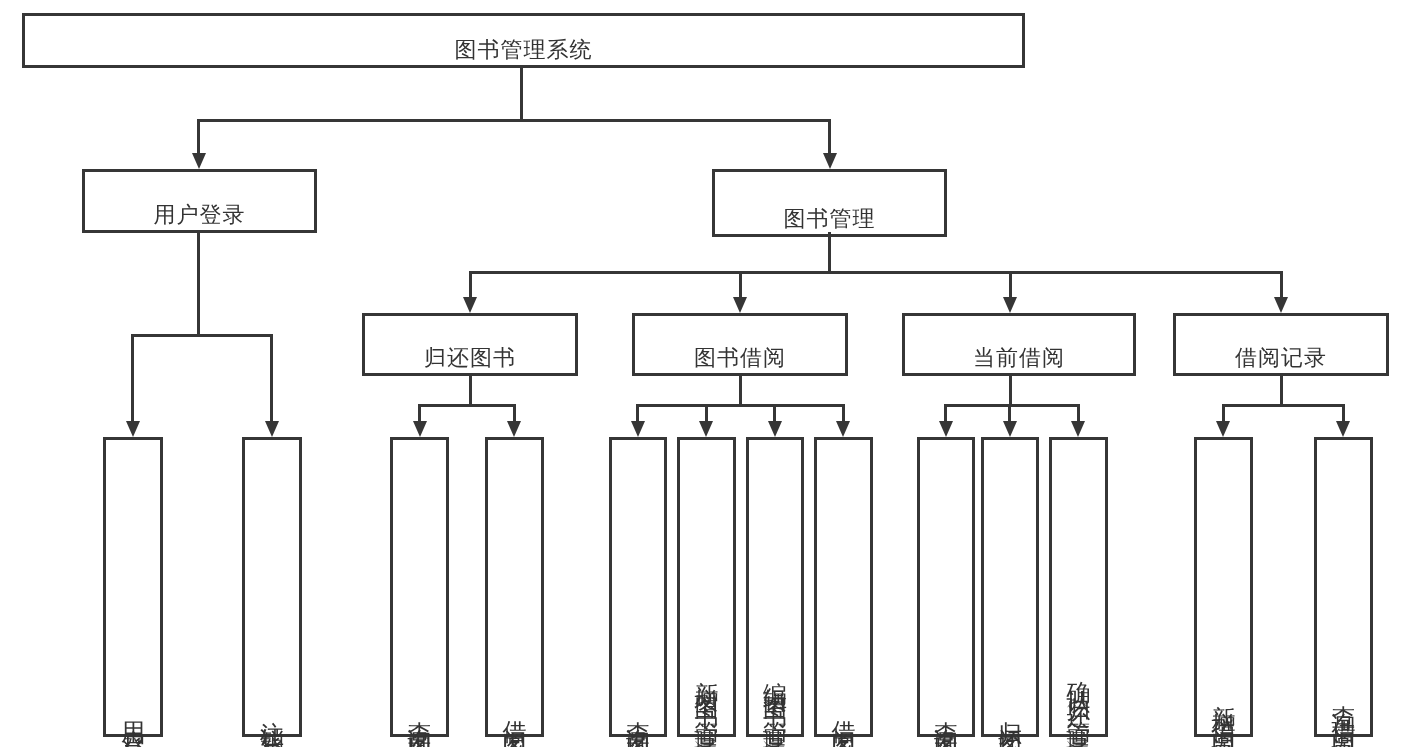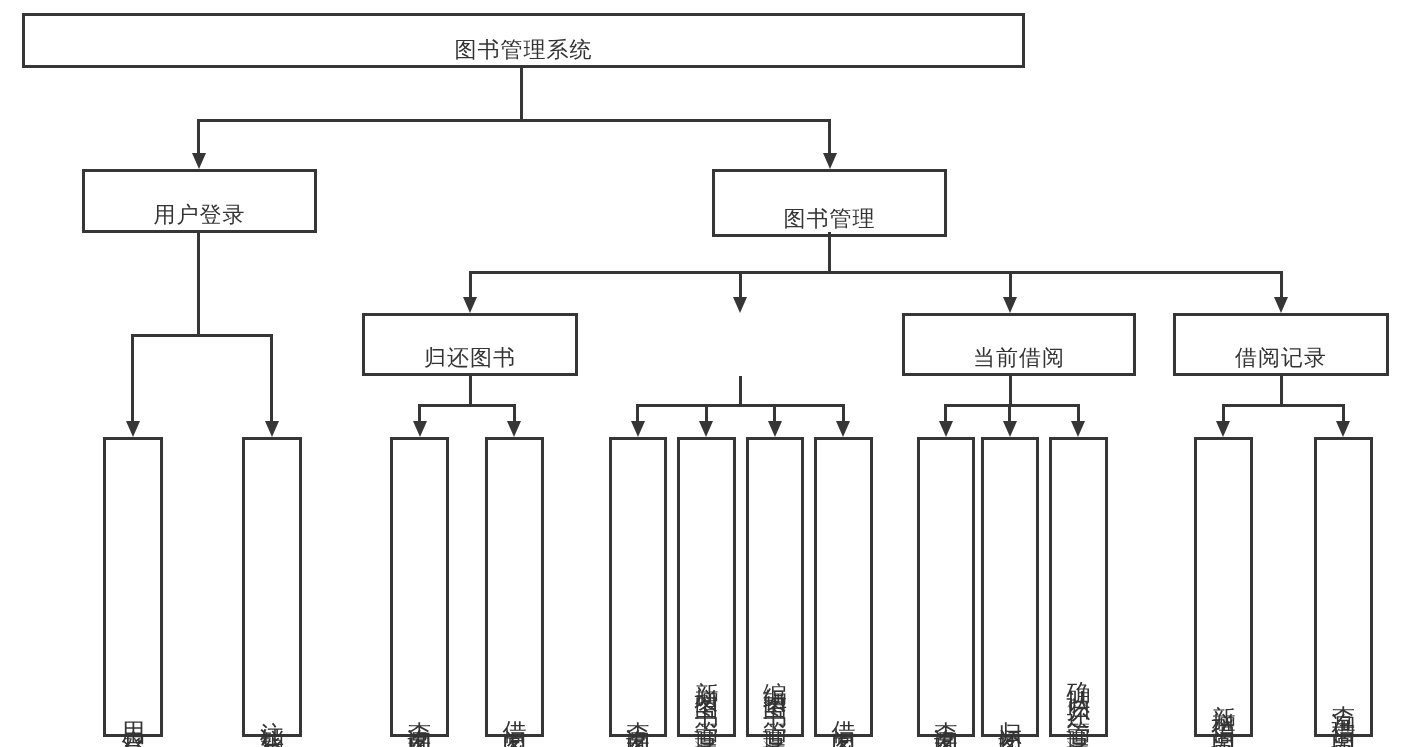--- a/index.html
+++ b/index.html
@@ -82,20 +82,23 @@
   <div class="line" style="left:739px;top:271px;width:3px;height:28px"></div>
   <div class="arrow" style="left:733px;top:297px"></div>
   <div class="line" style="left:1009px;top:271px;width:3px;height:28px"></div>
   <div class="arrow" style="left:1003px;top:297px"></div>
   <div class="line" style="left:1280px;top:271px;width:3px;height:28px"></div>
   <div class="arrow" style="left:1274px;top:297px"></div>
 
   <div class="box" style="left:362px;top:313px;width:216px;height:63px">
     <span class="h-label">归还图书</span>
   </div>
+  <div class="box" style="left:632px;top:313px;width:216px;height:63px">
+    <span class="h-label">图书借阅</span>
+  </div>
   <div class="box" style="left:902px;top:313px;width:234px;height:63px">
     <span class="h-label">当前借阅</span>
   </div>
   <div class="box" style="left:1173px;top:313px;width:216px;height:63px">
     <span class="h-label">借阅记录</span>
   </div>
 
   <div class="line" style="left:469px;top:376px;width:3px;height:31px"></div>
   <div class="line" style="left:418px;top:404px;width:98px;height:3px"></div>
   <div class="line" style="left:418px;top:404px;width:3px;height:19px"></div>

